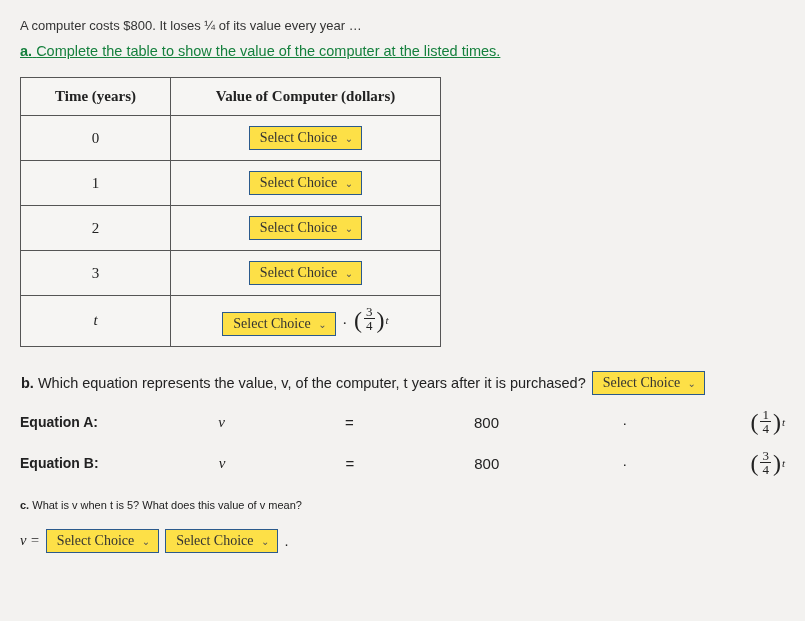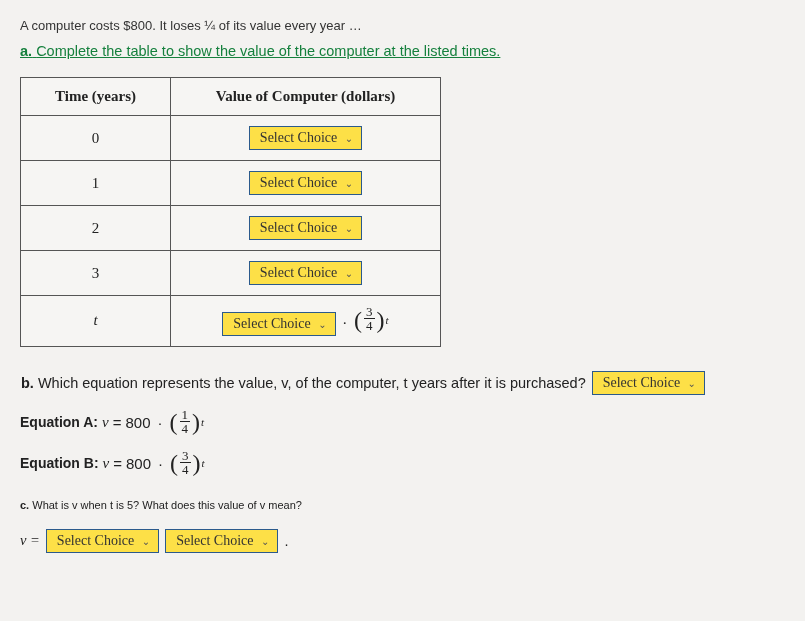--- a/index.html
+++ b/index.html
@@ -90,20 +90,21 @@
       align-items: center;
       flex-wrap: wrap;
       gap: 6px;
     }
     .eqline {
       font-size: 15px;
       margin: 14px 0;
       display: flex;
       align-items: center;
       gap: 4px;
+      justify-content: space-between;
     }
     .eqline .label { font-weight: 700; font-size:14px; font-family: Arial, sans-serif;}
     .eqline .math { font-style: italic; font-family: "Times New Roman", serif; }
     .part-c { font-size: 11px; margin: 22px 0 18px 0; }
     .answer-line {
       font-size: 14.5px;
       display: flex;
       align-items: center;
       gap: 6px;
       flex-wrap: wrap;

